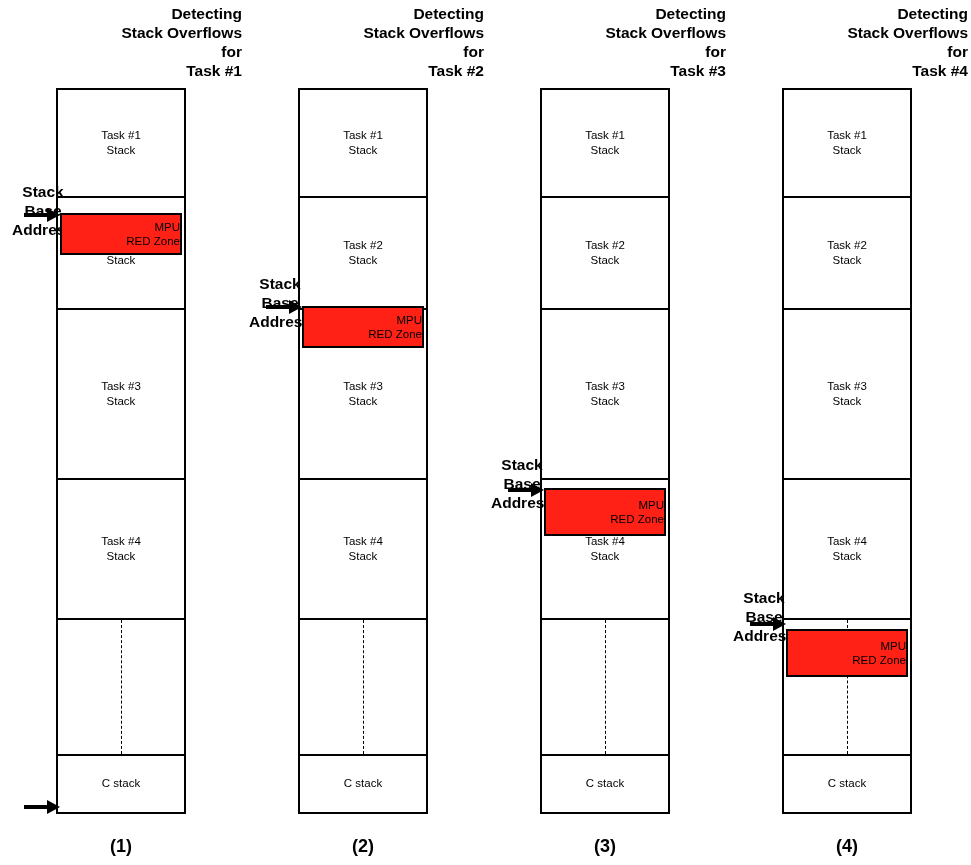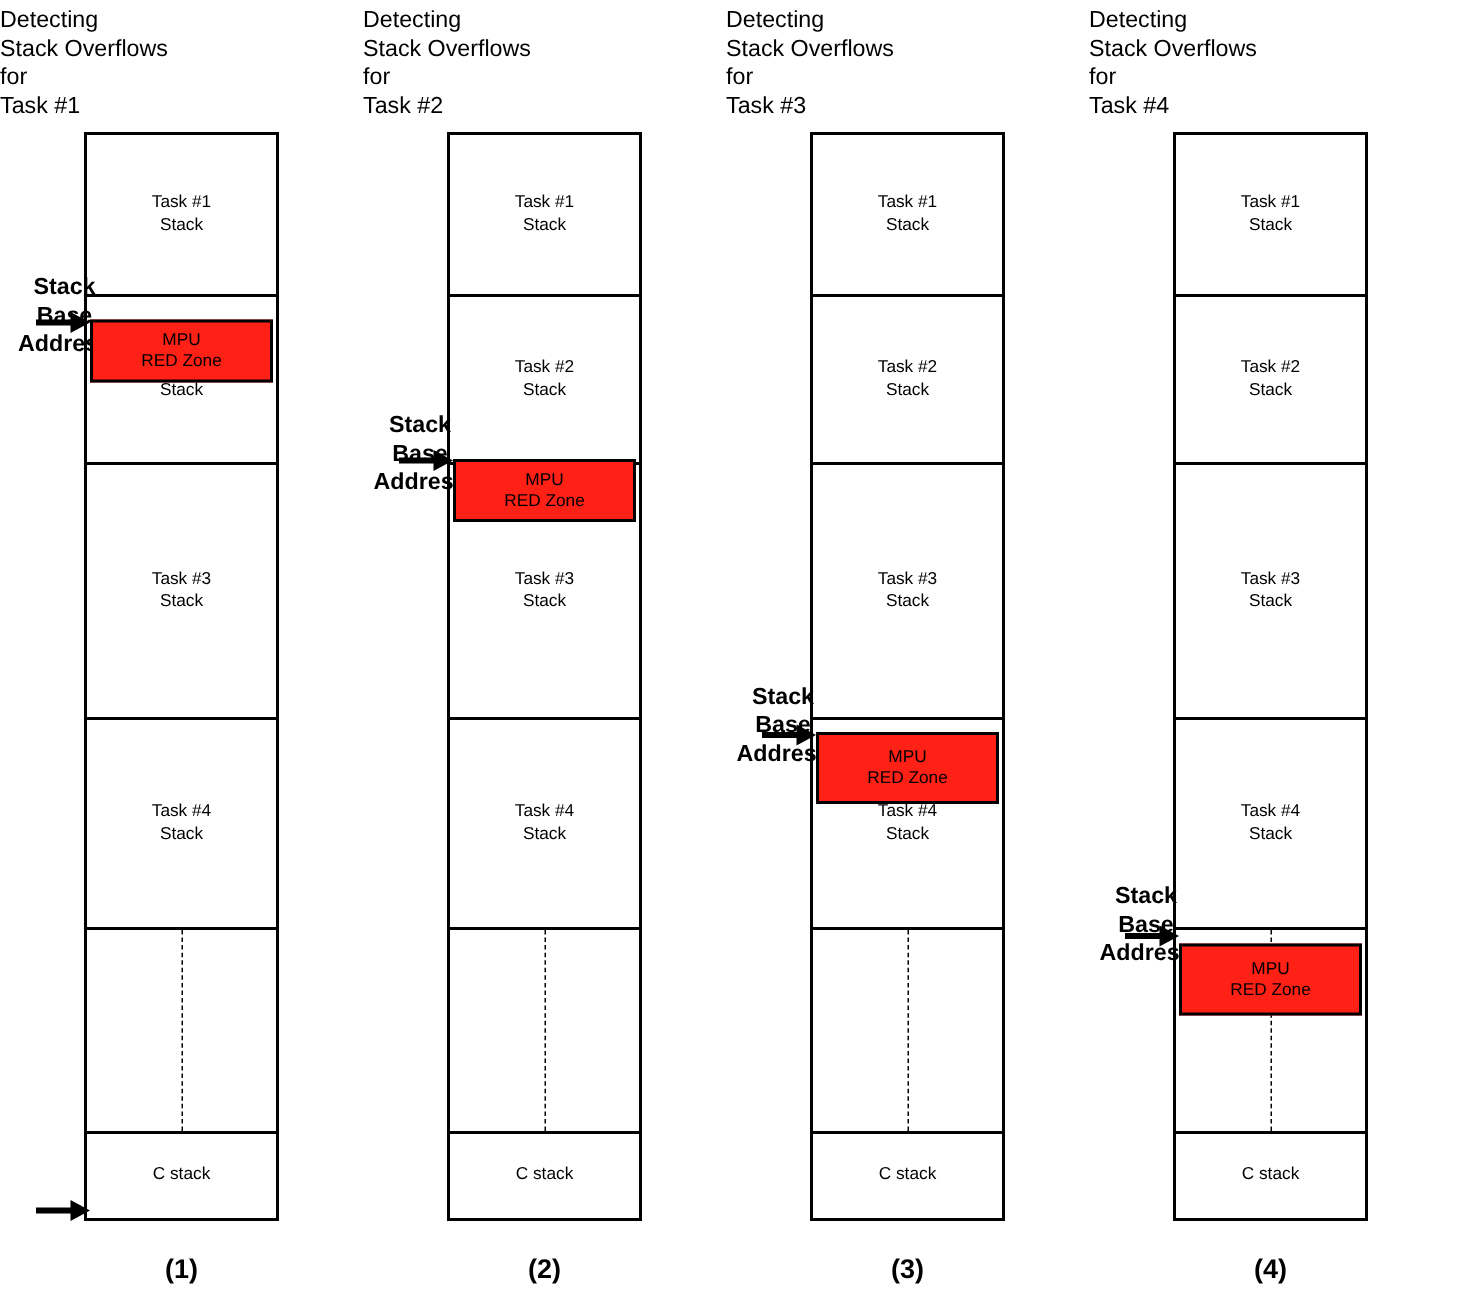--- a/index.html
+++ b/index.html
@@ -19,23 +19,23 @@
     position: absolute;
     top: 0;
     width: 242px;
     height: 865px;
   }
   .panel-title {
     position: absolute;
     top: 4px;
     left: 0;
     width: 242px;
-    text-align: left;
+    text-align: right;
     font-size: 15.5px;
-    font-weight: normal;
+    font-weight: bold;
     line-height: 19px;
     white-space: pre-line;
   }
   .column {
     position: absolute;
     left: 56px;
     top: 88px;
     width: 130px;
     height: 726px;
     border: 2.5px solid #000000;
@@ -65,21 +65,21 @@
     width: 0;
     border-left: 1.5px dashed #000000;
   }
   .redzone {
     position: absolute;
     background: #ff2116;
     border: 2.5px solid #000000;
     box-sizing: border-box;
     display: flex;
     flex-direction: column;
-    align-items: center;
+    align-items: flex-end;
     justify-content: center;
     font-size: 11.5px;
     line-height: 14px;
     text-align: center;
     font-weight: normal;
     z-index: 5;
   }
   .label-block {
     position: absolute;
     text-align: center;

